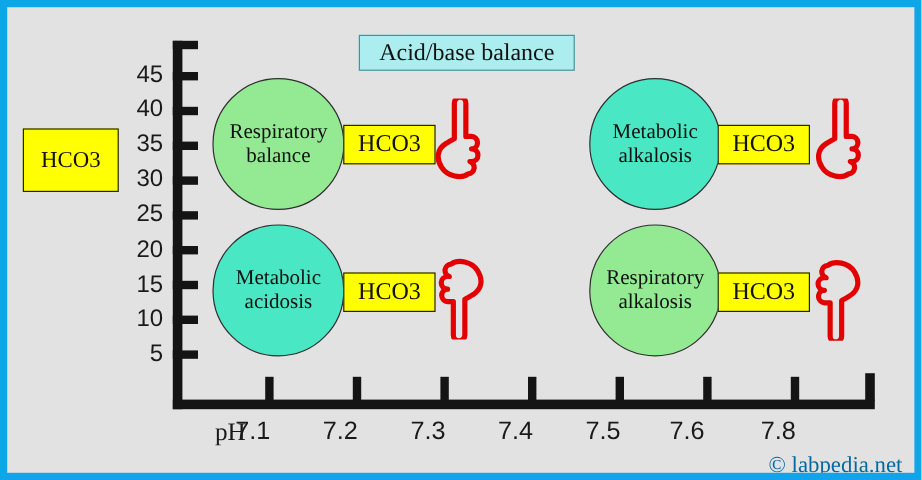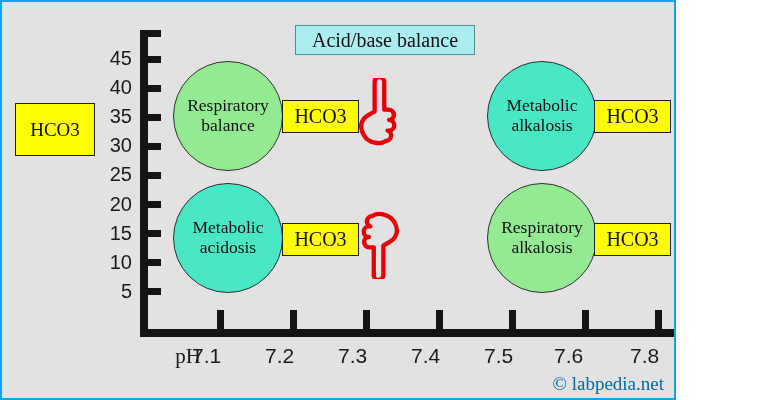--- a/index.html
+++ b/index.html
@@ -1,18 +1,18 @@
 <!DOCTYPE html>
 <html><head>
 <meta charset="utf-8">
 <style>
   html,body{margin:0;padding:0;background:#fff;}
   #stage{
-    position:relative;width:676px;height:400px;box-sizing:border-box;
-    background:var(--bg,#e2e2e2);border:2px solid #0ea5e9;overflow:hidden;
+    position:relative;width:768px;height:400px;box-sizing:border-box;
+    background:var(--bg,#e2e2e2);border:6px solid #0ea5e9;overflow:hidden;
     font-family:"Liberation Serif",serif;color:#111;
   }
   .titlebox{
     position:absolute;left:293px;top:23px;width:180px;height:30px;
     background:var(--titlebg,#aceef0);border:1.5px solid #4e8f9c;box-sizing:border-box;
     display:flex;align-items:center;justify-content:center;
     font-size:20px;
   }
   .unitbox{
     position:absolute;left:13px;top:101px;width:80px;height:53px;

